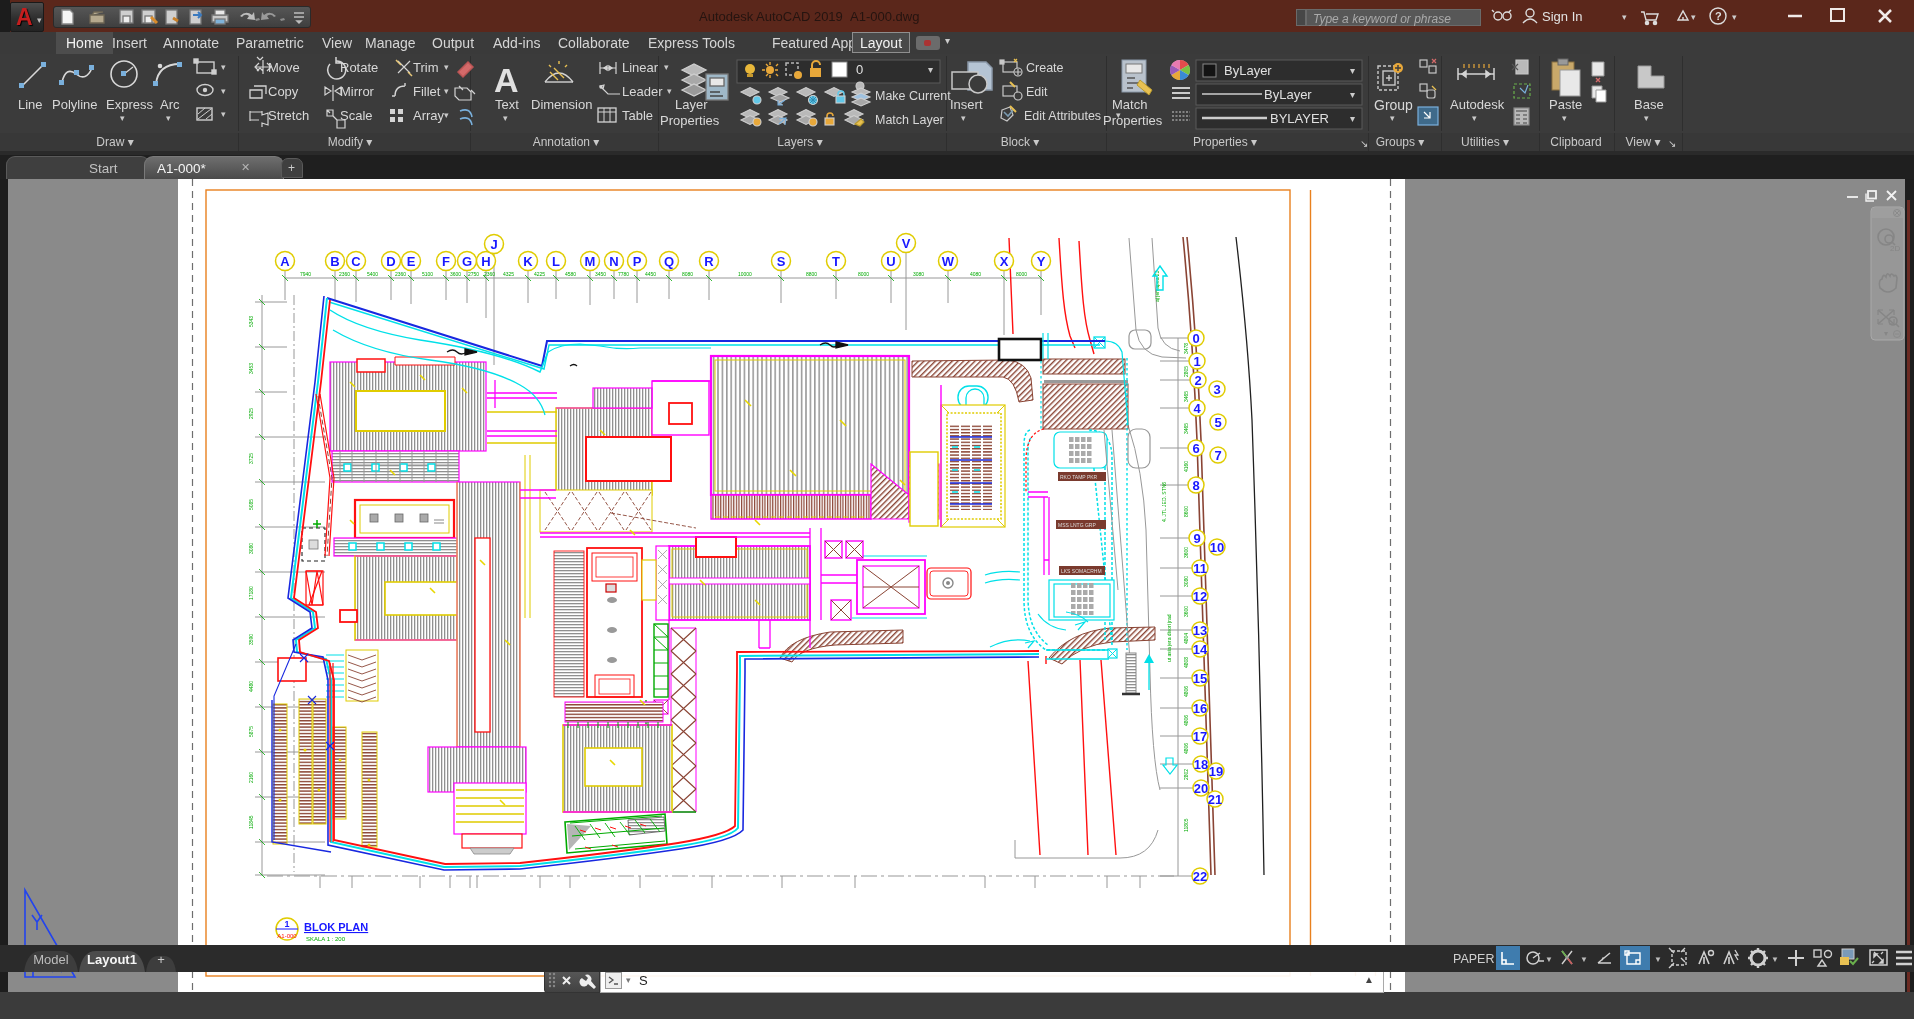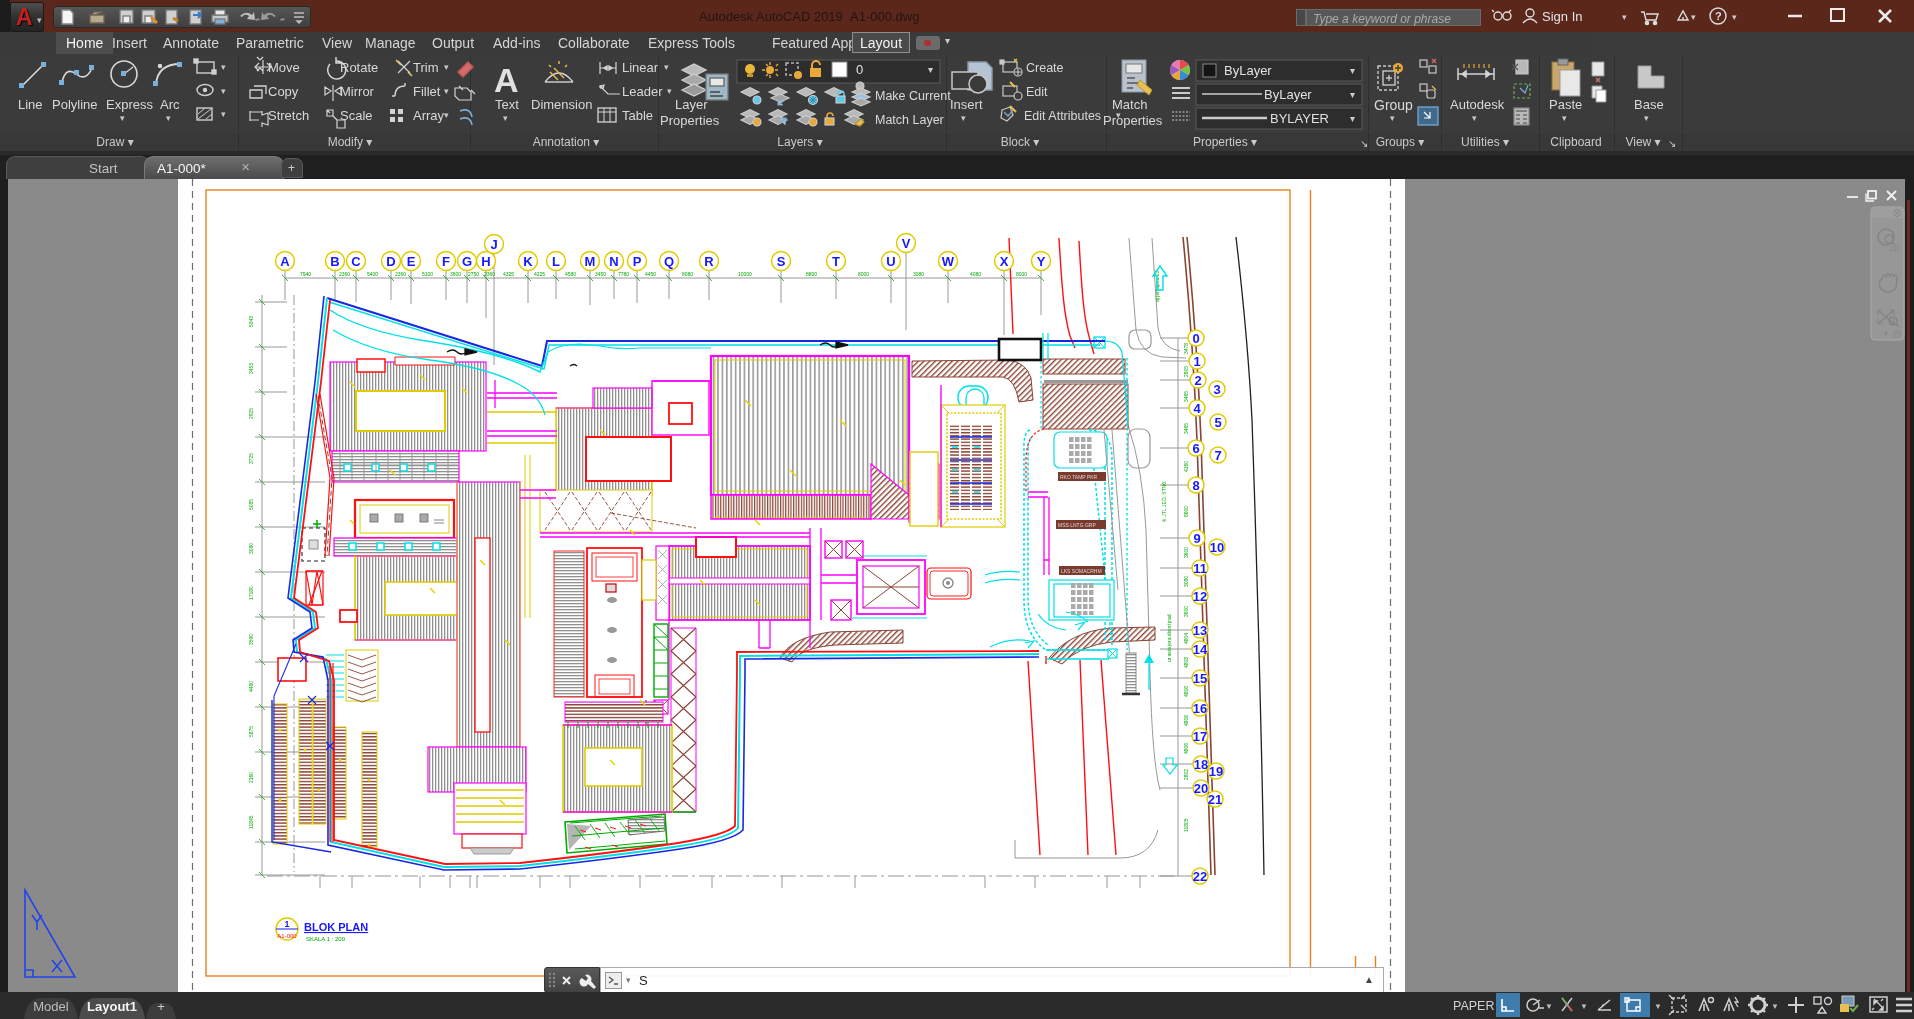--- a/index.html
+++ b/index.html
@@ -3,21 +3,21 @@
 <style>
 *{margin:0;padding:0;box-sizing:border-box;}
 html,body{width:1914px;height:1019px;overflow:hidden;background:#3b3b3b;font-family:"Liberation Sans",sans-serif;}
 #titlebar{position:absolute;left:0;top:0;width:1914px;height:32px;background:#5b271b;}
 #tabrow{position:absolute;left:0;top:32px;width:1590px;height:22px;background:#3a3a3a;}
 #ribbon{position:absolute;left:0;top:54px;width:1914px;height:79px;background:#3b3b3b;}
 #panellabels{position:absolute;left:0;top:133px;width:1914px;height:18px;background:#383838;}
 #ribbonedge{position:absolute;left:0;top:151px;width:1914px;height:4px;background:#2a2a2a;}
 #filetabs{position:absolute;left:0;top:155px;width:1914px;height:24px;background:#1f1f1f;}
 #canvas{position:absolute;left:0;top:179px;width:1914px;height:813px;background:#8a8a8a;}
-#statusbar{position:absolute;left:0;top:992px;width:1914px;height:27px;background:#2b2b2b;}
+#statusbar{position:absolute;left:0;top:945px;width:1914px;height:27px;background:#2b2b2b;}
 .t{position:absolute;white-space:nowrap;}
 </style></head>
 <body>
 <div id="titlebar">
  <div style="position:absolute;left:0;top:0;width:10px;height:32px;background:#1c1c1c;"></div>
 
  <div style="position:absolute;left:10px;top:2px;width:34px;height:30px;background:linear-gradient(180deg,#4d4d4d,#2e2e2e 55%,#232323);border:1px solid #1a1a1a;border-radius:2px;">
    <div class="t" style="left:5px;top:1px;font-size:23px;font-weight:bold;color:#c41e1e;text-shadow:1px 1px 1px #000;">A</div>
    <div class="t" style="left:26px;top:12px;color:#bbb;font-size:9px;">▾</div>
  </div>

